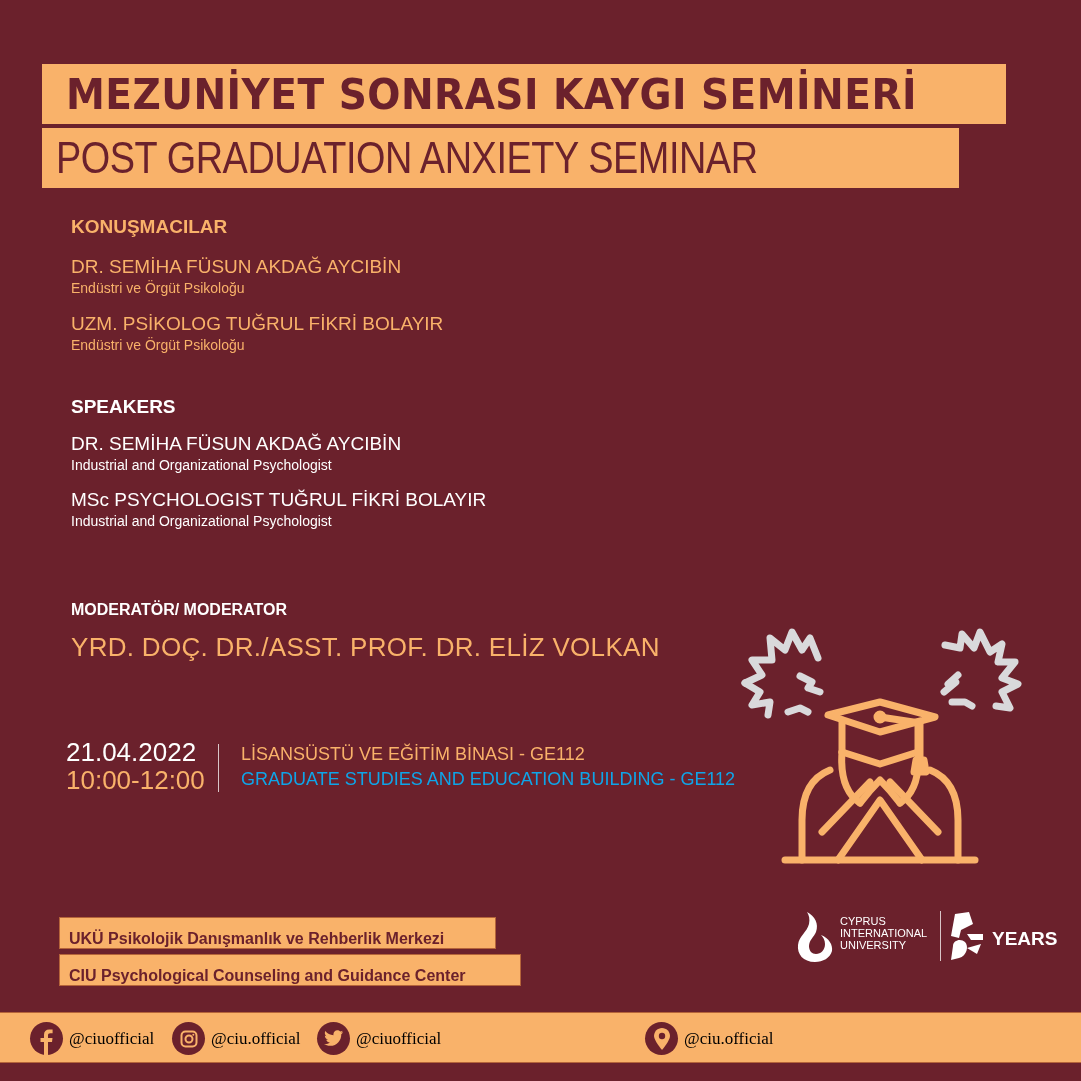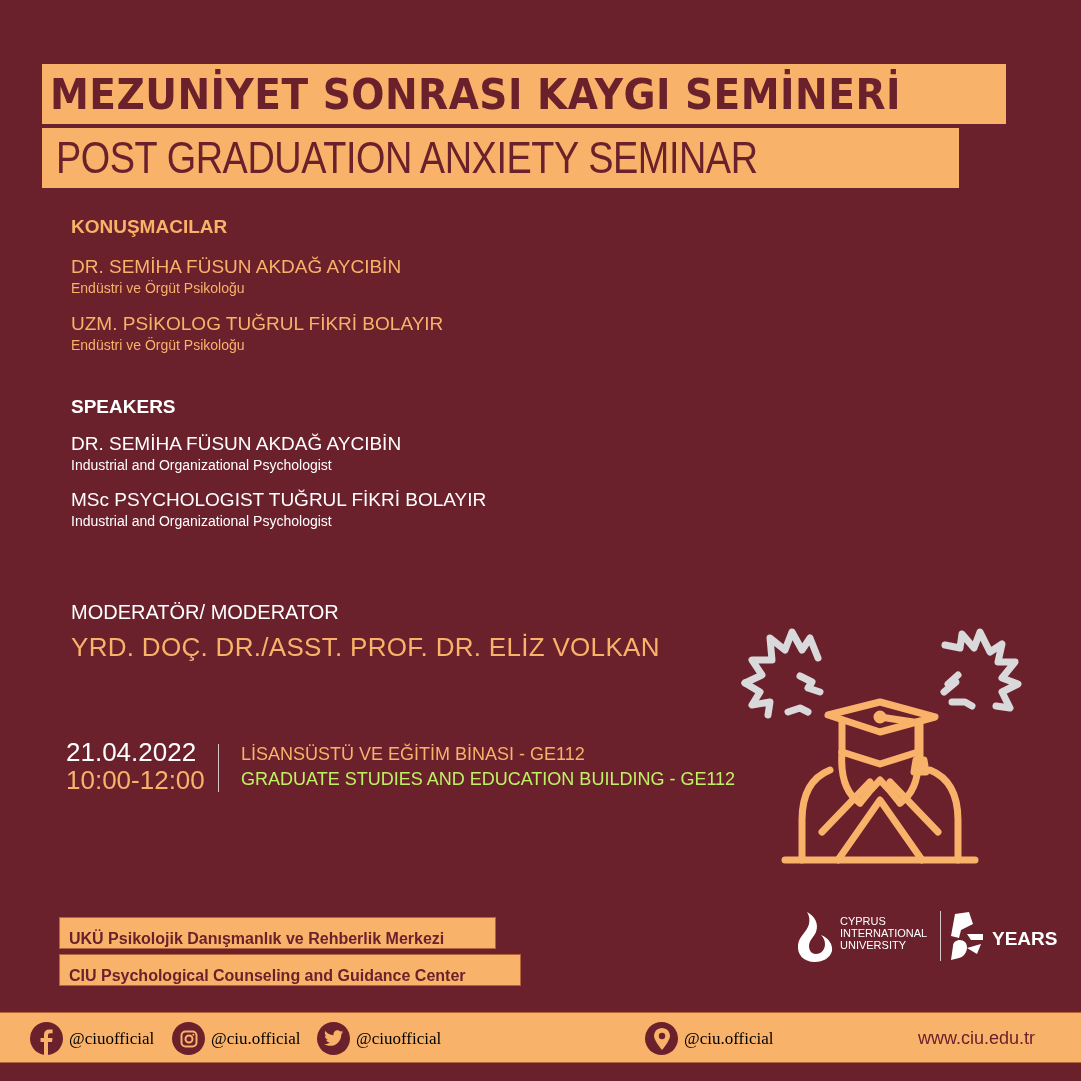--- a/index.html
+++ b/index.html
@@ -11,47 +11,47 @@
     color: #f9b26a;
   }
   .abs { position: absolute; }
 
   
   .title-bar {
     position: absolute; background: #f9b26a;
     display: flex; align-items: center;
     color: #6b212c; white-space: nowrap; overflow: hidden;
   }
-  #title-tr { left: 42px; top: 64px; width: 964px; height: 60px; padding-left: 8px; }
+  #title-tr { left: 42px; top: 64px; width: 964px; height: 60px; padding-left: 24px; }
   #title-tr span {
     font-family: "DejaVu Sans", sans-serif; font-weight: bold;
     font-size: 42px; letter-spacing: 0.5px;
     display: inline-block; transform: scaleX(0.93); transform-origin: left center;
   }
   #title-en { left: 42px; top: 128px; width: 917px; height: 60px; padding-left: 14px; }
   #title-en span {
     font-family: "Liberation Sans", sans-serif; font-weight: normal;
     font-size: 44px; letter-spacing: -0.5px;
     display: inline-block; transform: scaleX(0.86); transform-origin: left center;
   }
 
   .section-head { font-weight: bold; font-size: 19px; left: 71px; }
   .sp-name { font-size: 19px; left: 71px; white-space: nowrap; }
   .sp-role { font-size: 14px; left: 71px; white-space: nowrap; }
   .white { color: #ffffff; }
   .orange { color: #f9b26a; }
 
-  #mod-head { left: 71px; top: 601px; font-size: 20px; font-weight: normal; color: #fff; white-space: nowrap; }
+  #mod-head { left: 71px; top: 601px; font-size: 16px; font-weight: bold; color: #fff; white-space: nowrap; }
   #mod-name { left: 71px; top: 632px; font-size: 26px; color: #f9b26a; white-space: nowrap; letter-spacing: 0.3px; }
 
   #date { left: 66px; top: 737px; font-size: 26px; color: #fff; }
   #time { left: 66px; top: 765px; font-size: 26px; color: #f9b26a; }
   #divider { left: 218px; top: 744px; width: 1px; height: 48px; background: #d9c6c8; }
   #loc-tr { left: 241px; top: 744px; font-size: 18px; color: #f9b26a; white-space: nowrap; }
-  #loc-en { left: 241px; top: 769px; font-size: 18px; color: #bef264; white-space: nowrap; }
+  #loc-en { left: 241px; top: 769px; font-size: 18px; color: #0ea5e9; white-space: nowrap; }
 
   #illustration { left: 730px; top: 620px; width: 310px; height: 260px; }
 
   .center-bar {
     position: absolute; left: 59px; background: #f9b26a;
     border: 1px solid #b5643a; color: #6b212c;
     font-weight: bold; font-size: 16px; display: flex; align-items: flex-end;
     padding-left: 9px; white-space: nowrap;
   }
   #center-tr { top: 917px; width: 437px; height: 32px; }
@@ -200,14 +200,13 @@
   </div>
   <div class="social" style="left:645px;">
     <div class="social-icon">
       <svg width="16" height="22" viewBox="0 0 16 22">
           <path d="M8 22 C8 22 0 12.5 0 8 C0 3.6 3.6 0 8 0 C12.4 0 16 3.6 16 8 C16 12.5 8 22 8 22 Z" fill="#f9b26a"></path>
           <circle cx="8" cy="8" r="3.2" fill="#6b212c"></circle>
         </svg>
     </div>
     <span class="social-text">@ciu.official</span>
   </div>
-  <div id="website">www.ciu.edu.tr</div>
 </div>
 
 </body></html>

